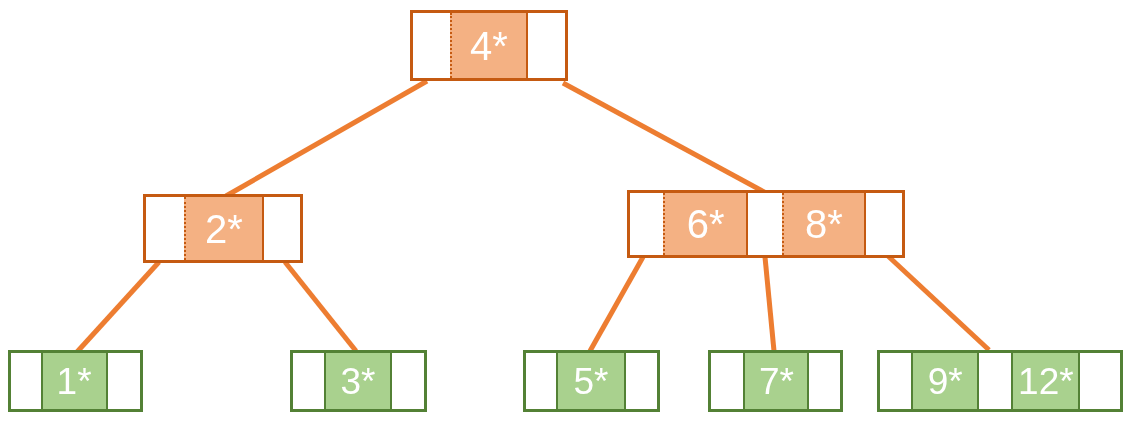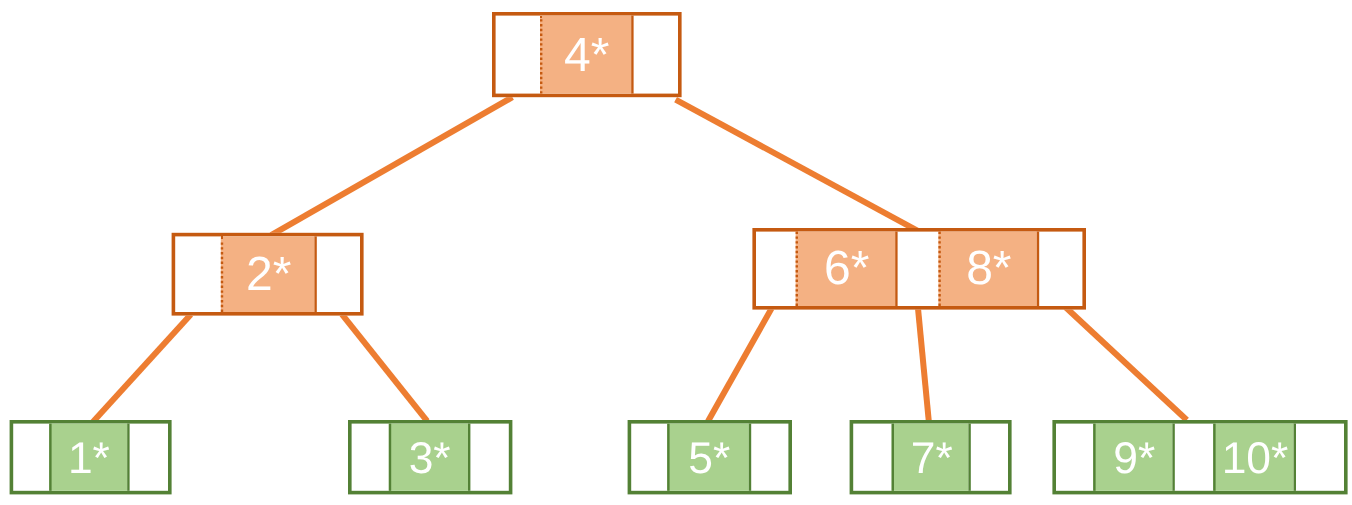--- a/index.html
+++ b/index.html
@@ -103,18 +103,18 @@
     <div class="cell pointer" style="flex:33;"></div>
   </div>
 
   <div class="node green" style="left:877px;top:350px;width:246px;height:62px;">
     <div class="cell pointer" style="flex:33;"></div>
     <div class="cell key" style="flex:68;">
       <span>9*</span>
     </div>
     <div class="cell pointer" style="flex:34;"></div>
     <div class="cell key" style="flex:69;">
-      <span>10*</span>
+      <span>12*</span>
     </div>
     <div class="cell pointer" style="flex:42;"></div>
   </div>
 
 </div>
 
 </body></html>

